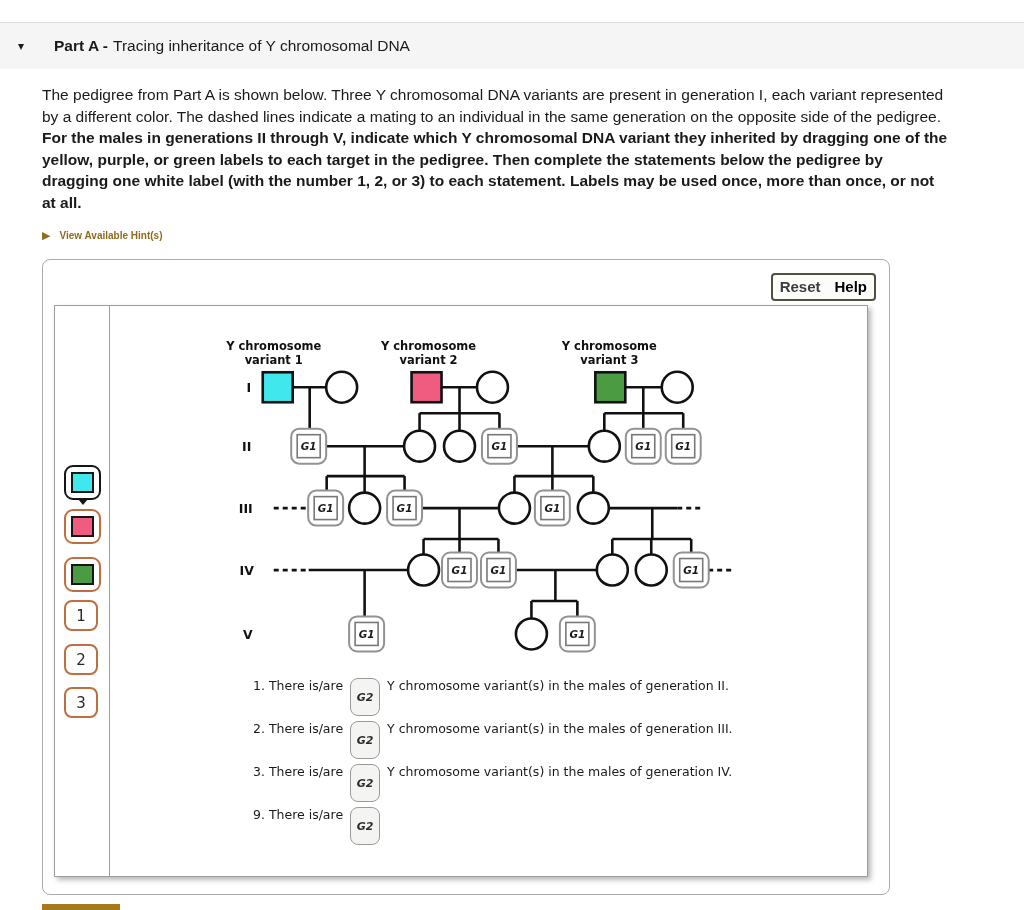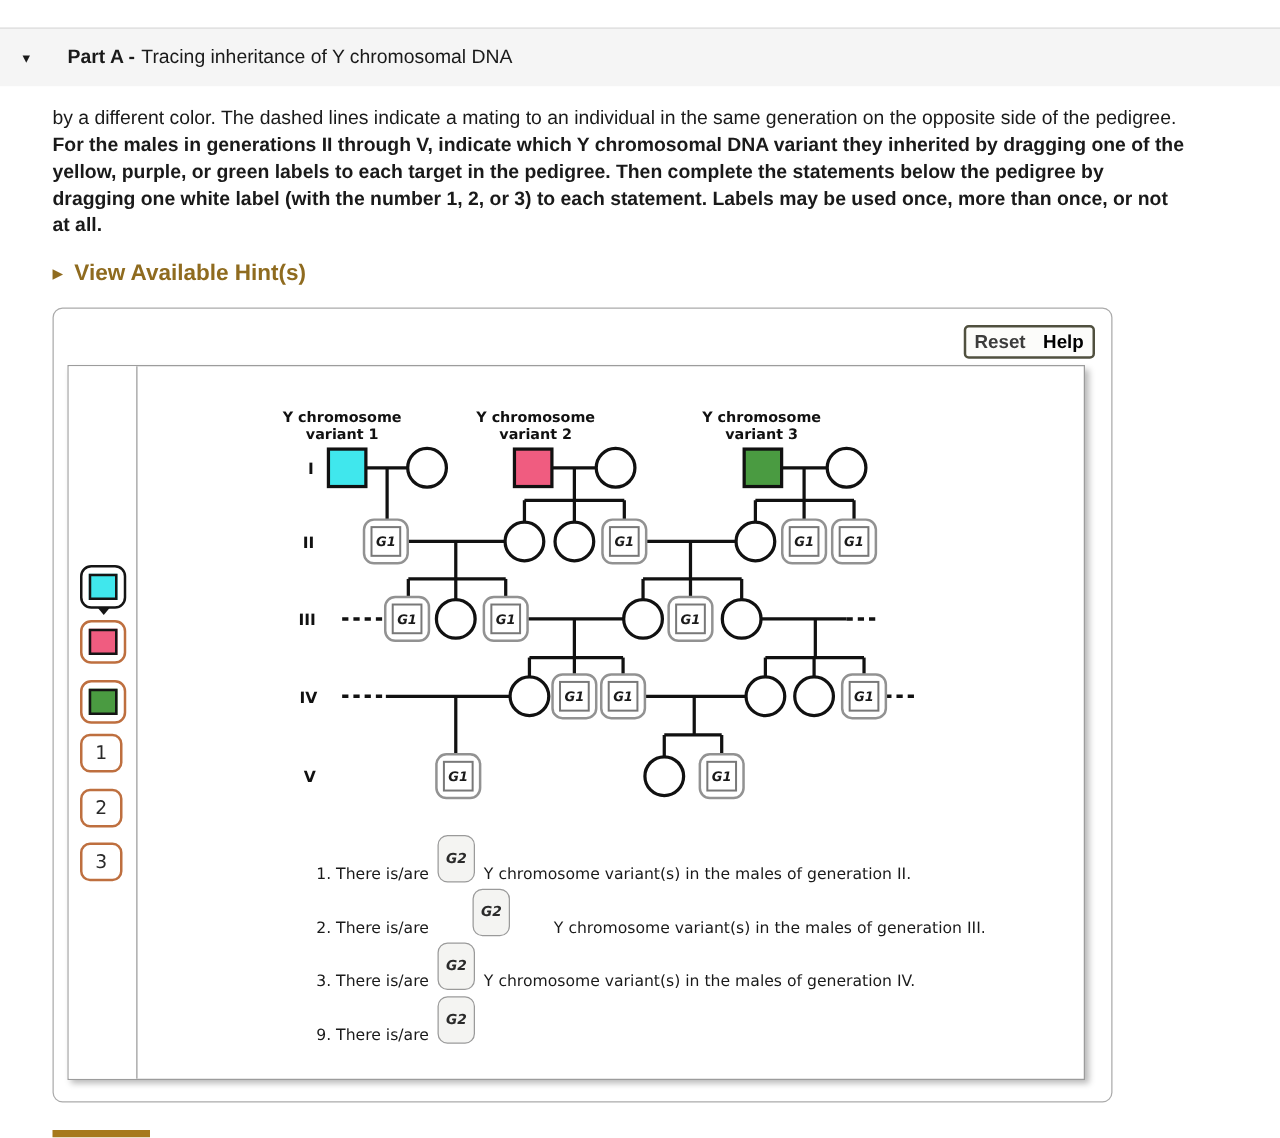--- a/index.html
+++ b/index.html
@@ -10,21 +10,21 @@
        display:flex;align-items:center;font-size:15.5px;}
   .caret{margin-left:18px;font-size:12px;color:#1a1a1a;line-height:1;}
   .part-label{font-weight:bold;margin-left:30px;white-space:pre;}
   .part-title{margin-left:5px;}
   .body-text{padding:15px 0 0 42px;}
   .para .line{white-space:nowrap;overflow:hidden;font-size:15.5px;line-height:21.5px;width:982px;}
   .para.bold{}
   .para.bold .line{font-weight:bold;}
   .hints{margin-top:16px;display:flex;align-items:center;cursor:pointer;}
   .hint-arrow{color:#8f6b1f;font-size:11px;margin-right:9px;}
-  .hint-label{color:#8f6b1f;font-weight:bold;font-size:18px;}
+  .hint-label{color:#8f6b1f;font-weight:bold;font-size:10px;}
 
   .activity{position:relative;margin:17px 0 0 42px;width:846px;height:634px;
        border:1px solid #ababab;border-radius:8px;background:#fff;}
   .btn-group{position:absolute;top:13px;right:13px;display:flex;
        border:2px solid #50503f;border-radius:4px;background:#fcfcfa;overflow:hidden;}
   .btn-group button{font-family:"Liberation Sans",sans-serif;font-size:15px;font-weight:bold;
        padding:2px 7px 2px 7px;background:transparent;border:none;cursor:pointer;line-height:1.3;}
   .btn-reset{color:#3c3c3c;border-right:2px solid #50503f;}
   .btn-help{color:#000;}
 
@@ -36,40 +36,41 @@
        display:flex;align-items:center;justify-content:center;}
   .tray-label.color.selected{border-color:#151515;}
   .tray-label.color.selected::after{content:"";position:absolute;left:50%;bottom:-7px;margin-left:-5px;
        border-left:5px solid transparent;border-right:5px solid transparent;border-top:6px solid #151515;}
   .swatch{width:23px;height:21px;border:2px solid #151515;box-sizing:border-box;}
   .tray-label.number{width:34px;height:31px;border:2px solid #be6f3f;border-radius:8px;
        display:flex;align-items:center;justify-content:center;
        font-family:"DejaVu Sans",sans-serif;font-size:15px;color:#2a2a2a;}
   svg.pedigree{position:absolute;left:0;top:0;}
   .statements{position:absolute;left:0;top:0;width:100%;height:100%;pointer-events:none;}
-  .statement-row{position:absolute;left:198px;height:41px;display:flex;align-items:flex-end;
+  .statement-row{position:absolute;left:198px;height:41px;display:flex;align-items:flex-start;
        pointer-events:auto;font-family:"DejaVu Sans",sans-serif;font-size:12.5px;color:#1a1a1a;white-space:pre;}
   .statement-target{width:30px;height:38px;margin:0 7px;border:1.5px solid #9a9a9a;border-radius:8px;
        background:#f4f4f2;display:flex;align-items:center;justify-content:center;
        font-style:italic;font-weight:bold;font-size:11px;color:#2a2a2a;box-sizing:border-box;cursor:pointer;}
   .submit-bar{position:absolute;left:42px;top:904px;width:78px;height:6px;background:#a6791b;}
 </style>
 </head>
 <body>
 
 <div class="topstrip"></div>
 
 <div class="part-header">
   <span class="caret">▾</span>
   <span class="part-label">Part A -</span>
   <span class="part-title">Tracing inheritance of Y chromosomal DNA</span>
 </div>
 
 <div class="body-text">
   <div class="para" id="intro-para">
+      <div class="line">The pedigree from Part A is shown below. Three Y chromosomal DNA variants are present in generation I, each variant represented</div>
       <div class="line">by a different color. The dashed lines indicate a mating to an individual in the same generation on the opposite side of the pedigree.</div>
     </div>
   <div class="para bold" id="instr-para">
       <div class="line">For the males in generations II through V, indicate which Y chromosomal DNA variant they inherited by dragging one of the</div>
       <div class="line">yellow, purple, or green labels to each target in the pedigree. Then complete the statements below the pedigree by</div>
       <div class="line">dragging one white label (with the number 1, 2, or 3) to each statement. Labels may be used once, more than once, or not</div>
       <div class="line">at all.</div>
     </div>
   <div class="hints">
     <span class="hint-arrow">▶</span>
@@ -227,20 +228,20 @@
         <text x="427" y="352" text-anchor="middle" font-family="'DejaVu Sans',sans-serif" font-size="11.5" font-weight="bold" fill="#111"><tspan x="427" y="352">Y chromosome</tspan><tspan x="427" y="366">variant 2</tspan></text>
         <text x="608" y="352" text-anchor="middle" font-family="'DejaVu Sans',sans-serif" font-size="11.5" font-weight="bold" fill="#111"><tspan x="608" y="352">Y chromosome</tspan><tspan x="608" y="366">variant 3</tspan></text>
         <text x="247" y="394" text-anchor="middle" font-family="'DejaVu Sans',sans-serif" font-size="12.5" font-weight="bold" fill="#111">I</text>
         <text x="245" y="453" text-anchor="middle" font-family="'DejaVu Sans',sans-serif" font-size="12.5" font-weight="bold" fill="#111">II</text>
         <text x="244" y="515" text-anchor="middle" font-family="'DejaVu Sans',sans-serif" font-size="12.5" font-weight="bold" fill="#111">III</text>
         <text x="245" y="577" text-anchor="middle" font-family="'DejaVu Sans',sans-serif" font-size="12.5" font-weight="bold" fill="#111">IV</text>
         <text x="246" y="641" text-anchor="middle" font-family="'DejaVu Sans',sans-serif" font-size="12.5" font-weight="bold" fill="#111">V</text>
       </svg>
     <div class="statements" id="statements">
         <div class="statement-row" style="top: 372px;"><span>1. There is/are</span><div class="statement-target">G2</div><span>Y chromosome variant(s) in the males of generation II.</span></div>
-        <div class="statement-row" style="top: 415px; gap: 28px;"><span>2. There is/are</span><div class="statement-target">G2</div><span>Y chromosome variant(s) in the males of generation III.</span></div>
+        <div class="statement-row" style="top: 415px;"><span>2. There is/are</span><div class="statement-target">G2</div><span>Y chromosome variant(s) in the males of generation III.</span></div>
         <div class="statement-row" style="top: 458px;"><span>3. There is/are</span><div class="statement-target">G2</div><span>Y chromosome variant(s) in the males of generation IV.</span></div>
         <div class="statement-row" style="top: 501px;"><span>9. There is/are</span><div class="statement-target">G2</div></div>
       </div>
   </div>
 </div>
 
 <div class="submit-bar"></div>
 
 </body></html>

